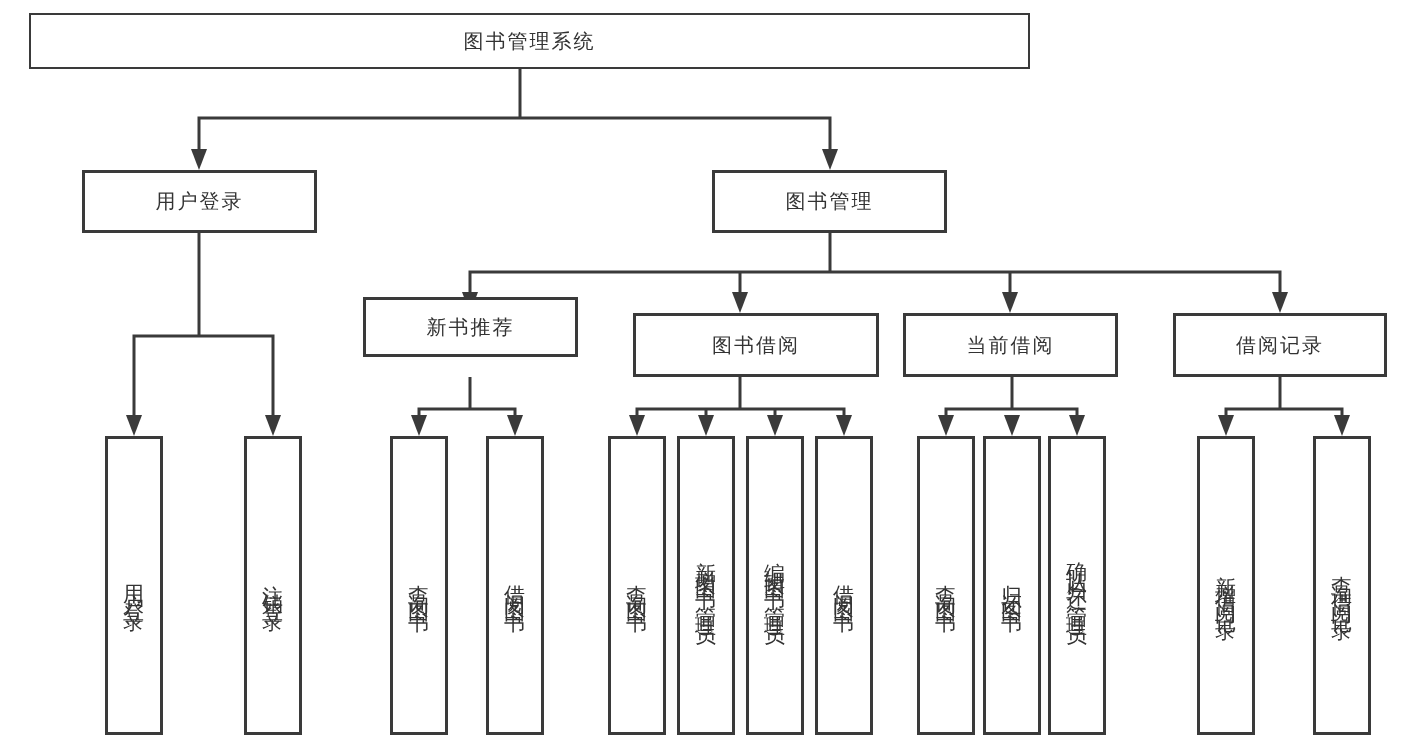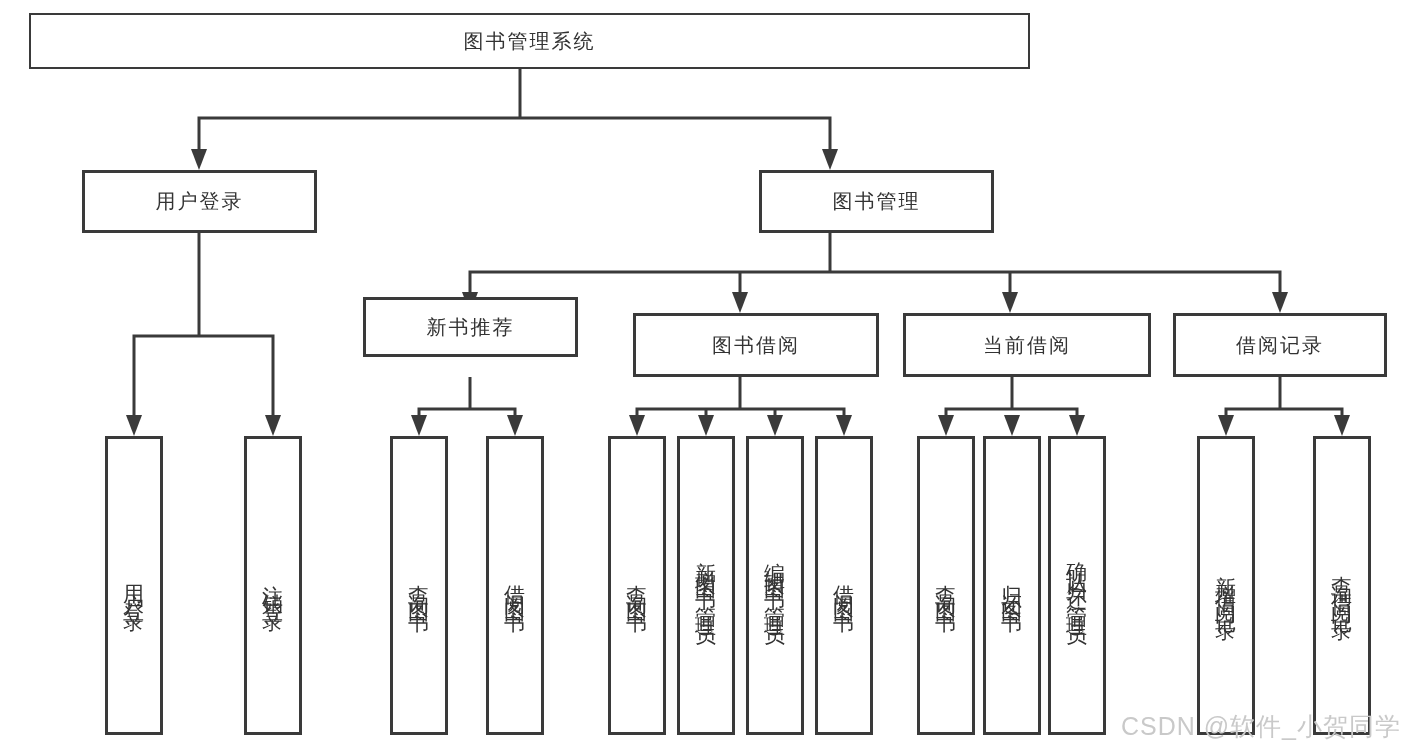--- a/index.html
+++ b/index.html
@@ -81,31 +81,31 @@
     <polygon points="1334,415 1350,415 1342,436"></polygon>
   </svg>
 
   <div class="node h-node root-node" style="left:21px; top:13px; width:1001px; height:56px;">
     <span>图书管理系统</span>
   </div>
 
   <div class="node h-node" style="left:82px; top:170px; width:235px; height:63px;">
     <span>用户登录</span>
   </div>
-  <div class="node h-node" style="left:712px; top:170px; width:235px; height:63px;margin-left:47px;">
+  <div class="node h-node" style="left:712px; top:170px; width:235px; height:63px;">
     <span>图书管理</span>
   </div>
 
   <div class="node h-node" style="left:363px; top:297px; width:215px; height:60px;">
     <span>新书推荐</span>
   </div>
   <div class="node h-node" style="left:633px; top:313px; width:246px; height:64px;">
     <span>图书借阅</span>
   </div>
-  <div class="node h-node" style="left:903px; top:313px; width:248px; height:64px;">
+  <div class="node h-node" style="left:903px; top:313px; width:215px; height:64px;">
     <span>当前借阅</span>
   </div>
   <div class="node h-node" style="left:1173px; top:313px; width:214px; height:64px;">
     <span>借阅记录</span>
   </div>
 
   <div class="node leaf" style="left:105px; top:436px; width:58px; height:299px;">
     <span>用户登录</span>
   </div>
   <div class="node leaf" style="left:244px; top:436px; width:58px; height:299px;">
@@ -142,15 +142,14 @@
     <span>确认归还（管理员）</span>
   </div>
 
   <div class="node leaf" style="left:1197px; top:436px; width:58px; height:299px;">
     <span>新增借阅记录</span>
   </div>
   <div class="node leaf" style="left:1313px; top:436px; width:58px; height:299px;">
     <span>查询借阅记录</span>
   </div>
 
-  <div class="watermark">CSDN @软件_小贺同学</div>
 
 </div>
 
 </body></html>

